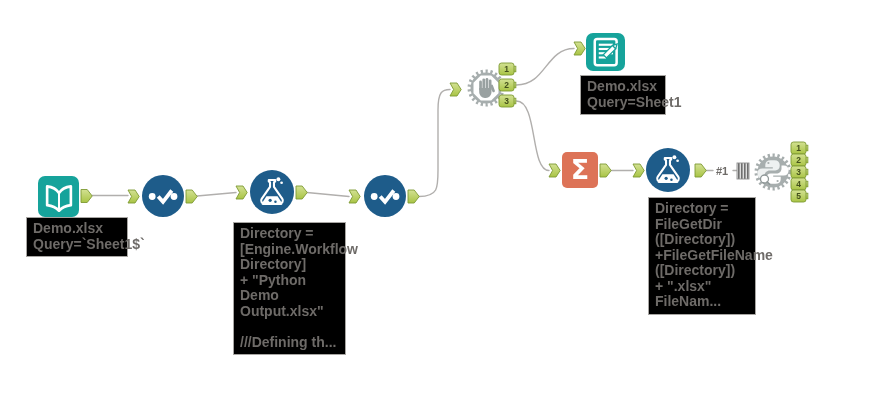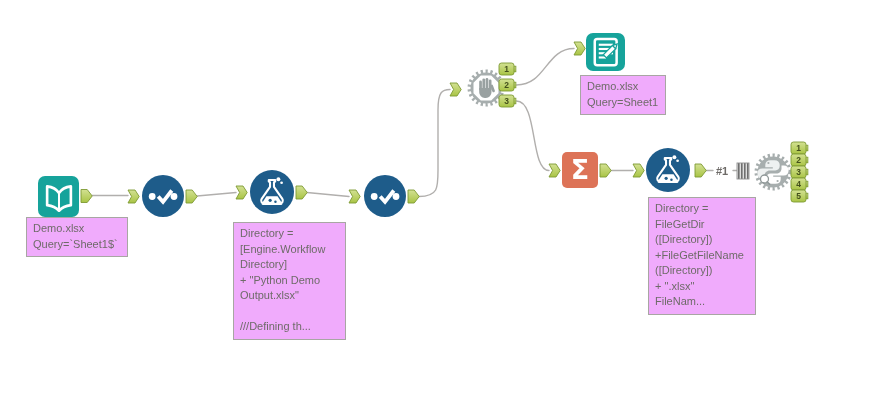--- a/index.html
+++ b/index.html
@@ -8,22 +8,22 @@
   #wires,#anchors{position:absolute;left:0;top:0;}
   .tool{position:absolute;display:flex;align-items:center;justify-content:center;}
   .sq{border-radius:7px;}
   .circ{border-radius:50%;}
   .teal{background:#16a39b;}
   .blue{background:#1e5c8a;}
   .salmon{background:#dd7357;border-radius:5px;}
   .gearwrap{background:transparent;}
   .sigma{color:#ffffff;font-weight:bold;font-size:27px;line-height:1;transform:translateY(-1px);
          font-family:"DejaVu Sans","Liberation Sans",sans-serif;}
-  .ann{position:absolute;background:#f0abfc;border:1px solid #a8a6a3;color:#6e6b68;
-       font-weight:normal;font-size:11px;line-height:15.5px;padding:3px 6px 4px 6px;
+  .ann{position:absolute;background:#000000;border:1px solid #a8a6a3;color:#6e6b68;
+       font-weight:bold;font-size:14px;line-height:15.5px;padding:3px 6px 4px 6px;
        white-space:pre-line;box-sizing:border-box;}
 </style>
 </head>
 <body>
 
 <div id="canvas">
 
   <svg id="wires" width="889" height="401">
     <g fill="none" stroke="#b1afad" stroke-width="1.4" stroke-linecap="round">
       <path d="M92,195.5 H128"></path>

